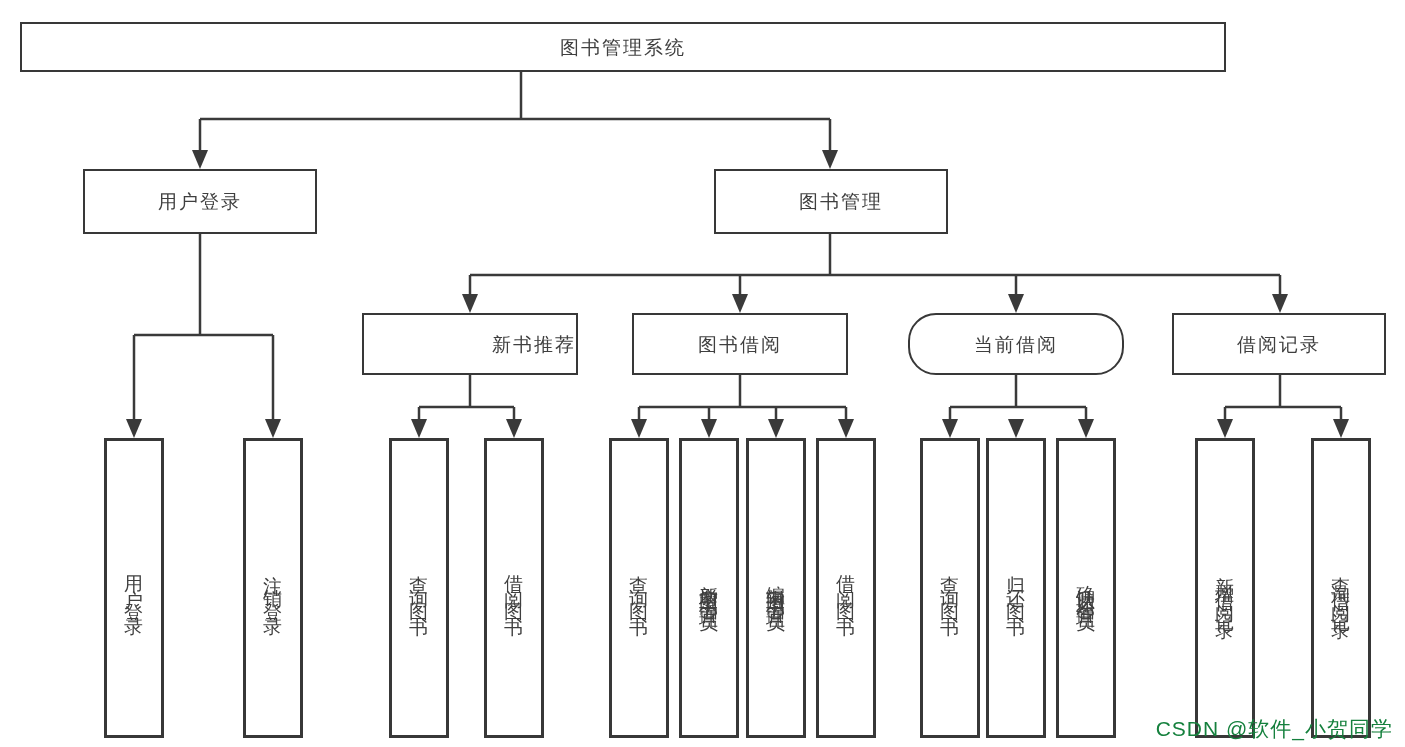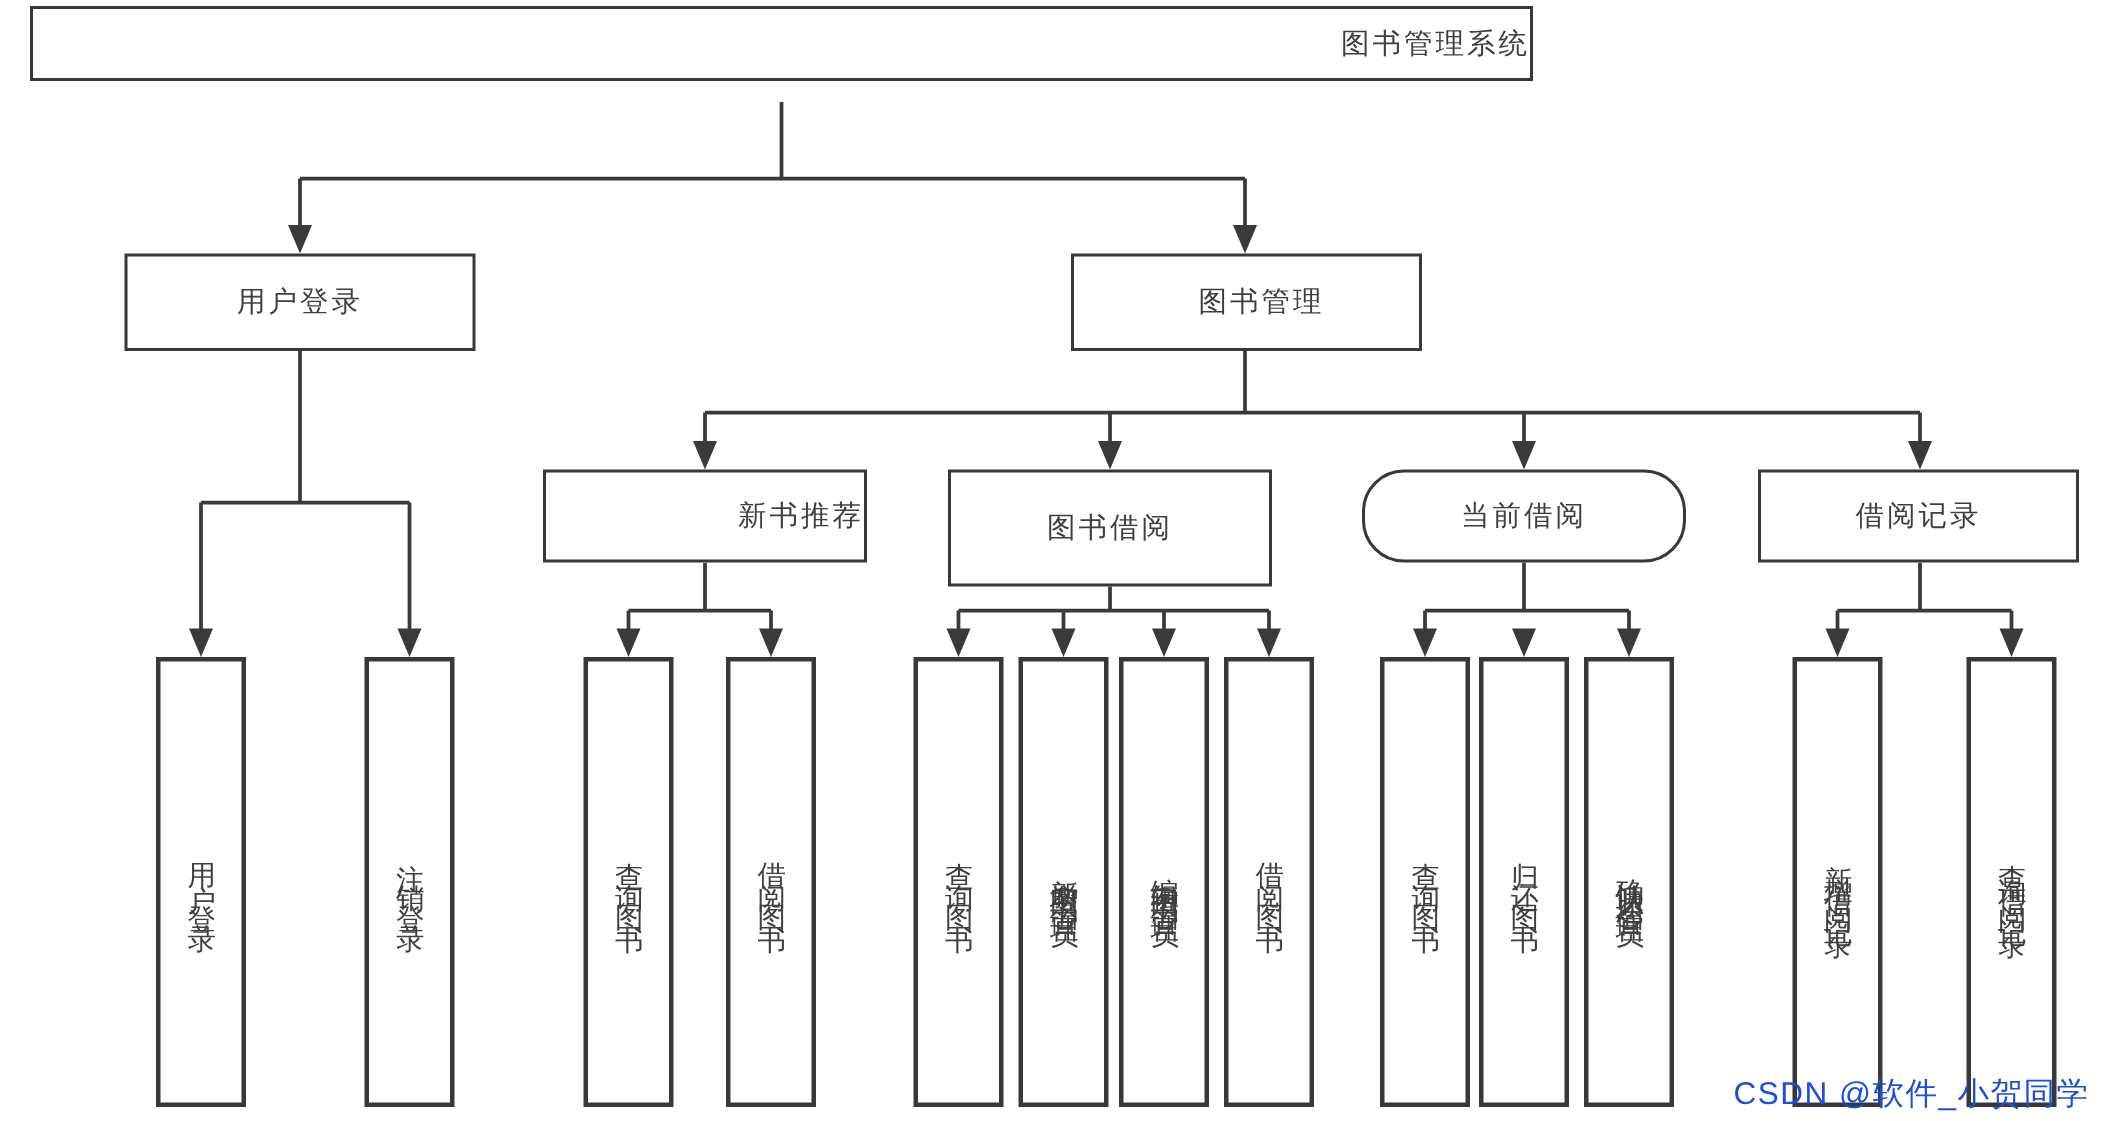--- a/index.html
+++ b/index.html
@@ -54,21 +54,21 @@
   }
   .node.ls-lg span { letter-spacing: 14px; }
   .node.ls-md span { letter-spacing: 9px; }
   .node.ls-sm span { letter-spacing: 4px; }
   .watermark {
     position: absolute;
     right: 12px;
     bottom: 4px;
     font-size: 21px;
     letter-spacing: 1px;
-    color: #1d4ed8;
+    color: #15803d;
   }
 </style>
 </head>
 <body>
 
 <div class="canvas">
 
   <svg class="connectors" viewBox="0 0 1405 747" aria-hidden="true">
 
     <path d="M521 68 L521 119"></path>
@@ -123,35 +123,35 @@
     <polygon points="1078,419 1094,419 1086,438"></polygon>
 
     <path d="M1280 375 L1280 407"></path>
     <path d="M1225 407 L1341 407"></path>
     <path d="M1225 407 L1225 421"></path>
     <path d="M1341 407 L1341 421"></path>
     <polygon points="1217,419 1233,419 1225,438"></polygon>
     <polygon points="1333,419 1349,419 1341,438"></polygon>
   </svg>
 
-  <div class="node" style="left:20px; top:4px; width:1002px; height:50px;justify-content:flex-end;">
+  <div class="node" style="left:20px; top:22px; width:1206px; height:50px;">
     <span>图书管理系统</span>
   </div>
 
   <div class="node" style="left:83px; top:169px; width:234px; height:65px;">
     <span>用户登录</span>
   </div>
   <div class="node" style="left:714px; top:169px; width:234px; height:65px;padding-left:20px;">
     <span>图书管理</span>
   </div>
 
   <div class="node" style="left:362px; top:313px; width:216px; height:62px;justify-content:flex-end;">
     <span>新书推荐</span>
   </div>
-  <div class="node" style="left:632px; top:313px; width:216px; height:78px;">
+  <div class="node" style="left:632px; top:313px; width:216px; height:62px;">
     <span>图书借阅</span>
   </div>
   <div class="node" style="left:908px; top:313px; width:216px; height:62px;border-radius:28px;">
     <span>当前借阅</span>
   </div>
   <div class="node" style="left:1172px; top:313px; width:214px; height:62px;">
     <span>借阅记录</span>
   </div>
 
   <div class="node leaf ls-lg" style="left:104px; top:438px; width:60px; height:300px;">

